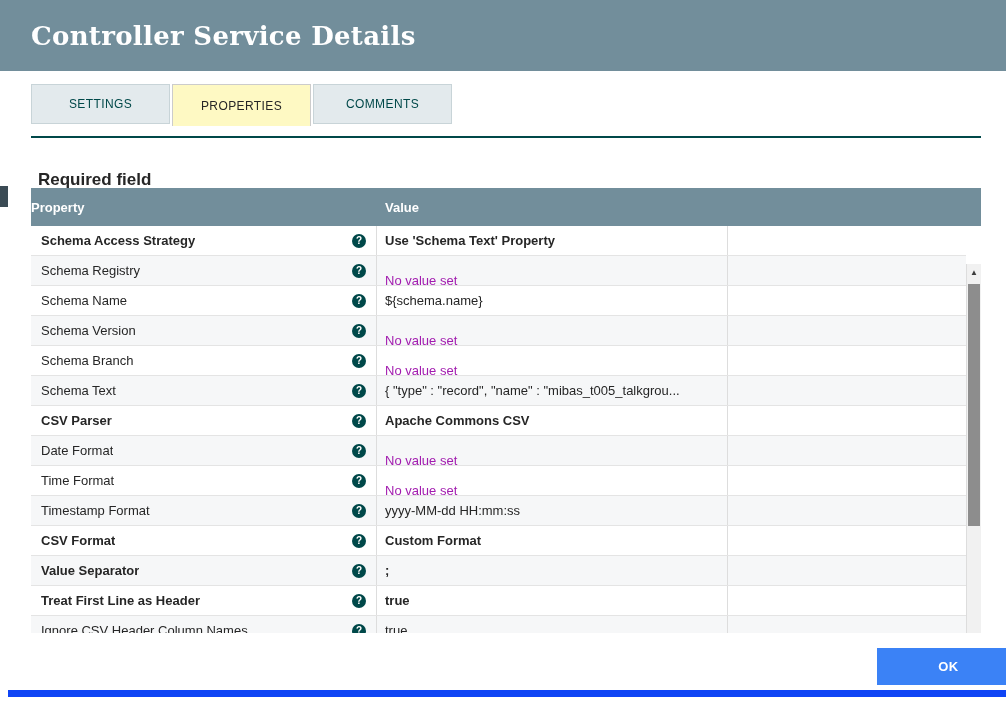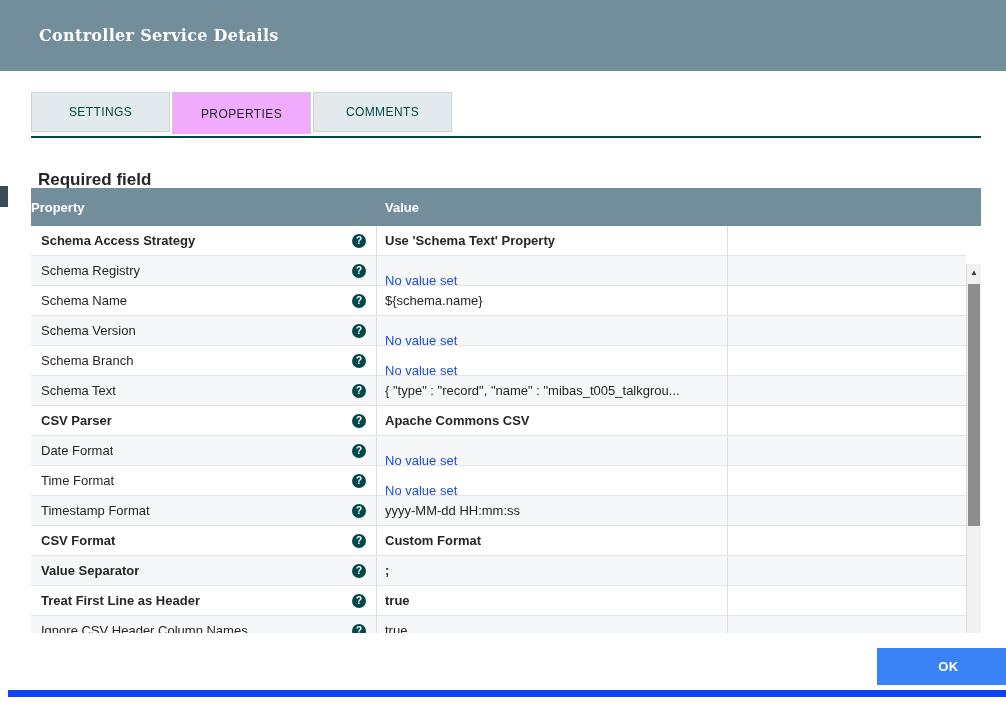--- a/index.html
+++ b/index.html
@@ -11,38 +11,38 @@
     overflow:hidden;
     color:#262626;
   }
 
   
   .dlg-header {
     position:absolute; left:0; top:0; width:1006px; height:71px;
     background:#728e9b;
   }
   .dlg-title {
-    position:absolute; left:39px; top:0; height:71px;
+    position:absolute; left:31px; top:0; height:71px;
     display:flex; align-items:center;
     font-family:"DejaVu Serif", serif;
-    font-size:16px; font-weight:bold; color:#ffffff; letter-spacing:0.3px;
-  }
-
-  
-  .tabbar { position:absolute; left:31px; top:92px; height:40px; display:flex; gap:2px; z-index:2; }
+    font-size:26px; font-weight:bold; color:#ffffff; letter-spacing:0.3px;
+  }
+
+  
+  .tabbar { position:absolute; left:31px; top:84px; height:40px; display:flex; gap:2px; z-index:2; }
   .tab {
     width:139px; height:40px;
     display:flex; align-items:center; justify-content:center;
     font-size:12px; letter-spacing:0.4px;
     background:#e3eaed; border:1px solid #c8d4d8;
     color:#004849; cursor:pointer;
   }
   .tab.active {
     height:42px;
-    background:#f0abfc;
+    background:#fef9c3;
     border-bottom:none;
     border-color:#cccccc;
     color:#262626;
     z-index:3;
   }
   .tab-underline {
     position:absolute; left:31px; top:136px; width:950px; height:2px;
     background:#004849; z-index:1;
   }
 
@@ -75,21 +75,21 @@
     justify-content:space-between;
     border-right:1px solid #dddddd;
   }
   .cell.val {
     width:351px; padding-left:8px; padding-right:18px;
     border-right:1px solid #dddddd;
     white-space:nowrap; overflow:hidden;
   }
   .cell.rest { flex:1; }
   .trow.bold .ptext, .trow.bold .vtext { font-weight:bold; }
-  .cell.val.novalue .vtext { color:#1d4ed8;margin-top:20px; }
+  .cell.val.novalue .vtext { color:#a21caf;margin-top:20px; }
   .ptext { white-space:nowrap; overflow:hidden; }
   .help {
     flex:none; width:14px; height:14px; border-radius:50%;
     background:#004849; color:#ffffff;
     display:flex; align-items:center; justify-content:center;
     font-size:10px; font-weight:bold; margin-left:8px; cursor:pointer;
   }
 
   
   .scrollbar {

